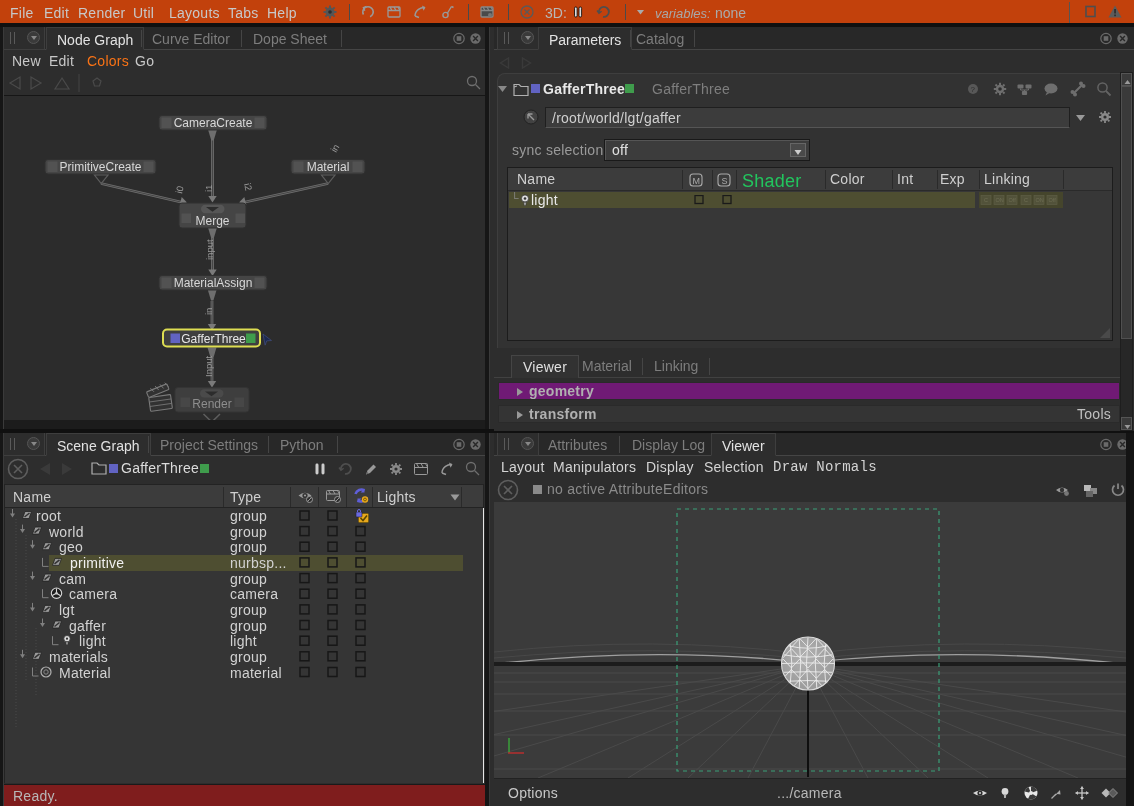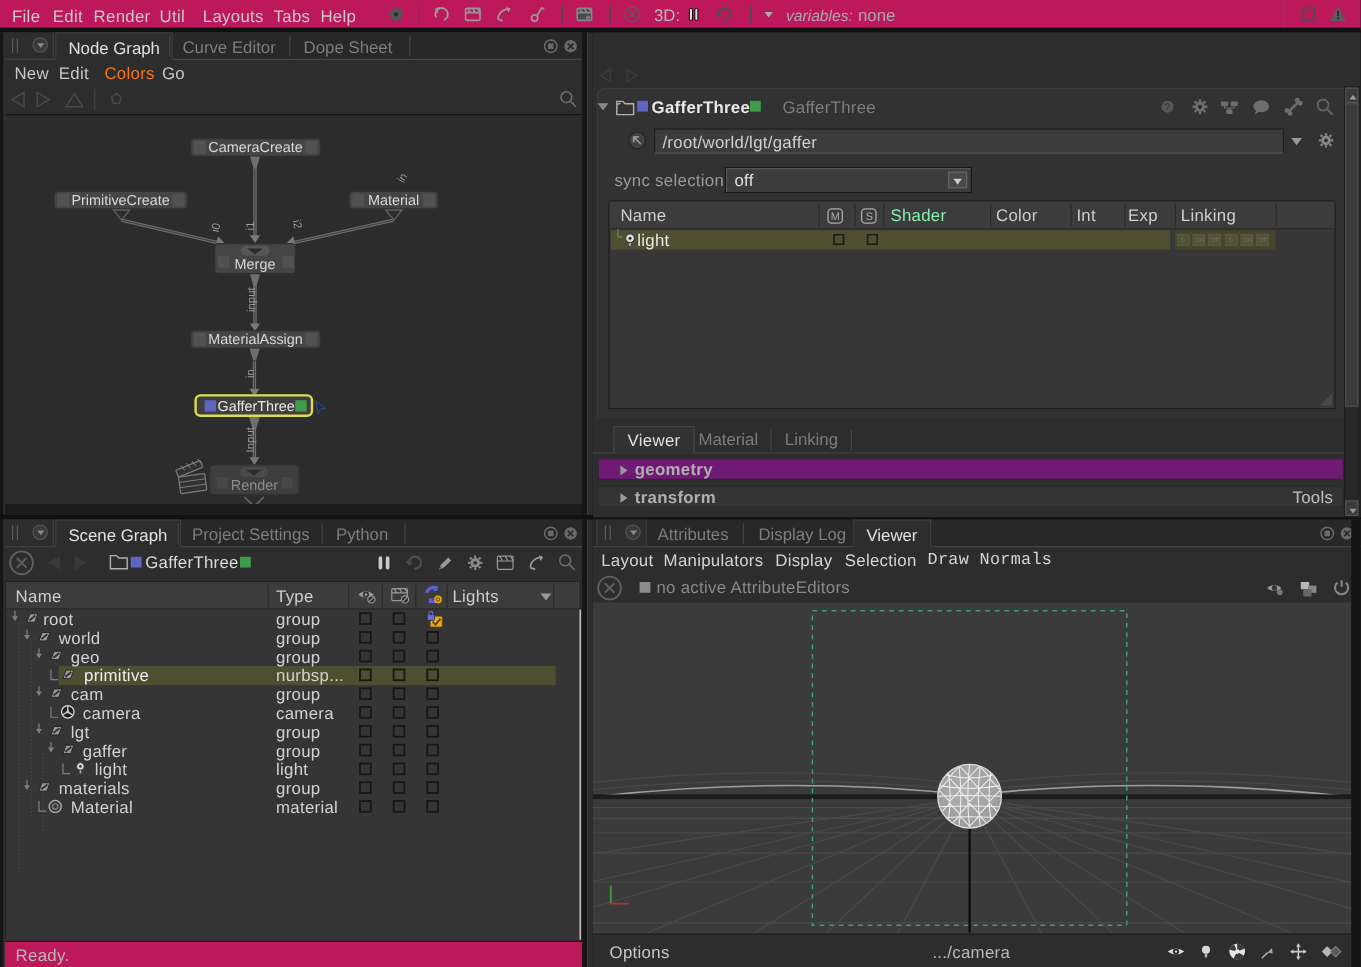--- a/index.html
+++ b/index.html
@@ -2,21 +2,21 @@
 <html><head>
 <meta charset="utf-8">
 <style>
   * { margin:0; padding:0; box-sizing:border-box; }
   html,body { width:1134px; height:806px; background:#161616; overflow:hidden;
     font-family:"Liberation Sans", sans-serif; }
   .abs { position:absolute; }
   span { letter-spacing:0.25px; }
   #stage { position:relative; width:1134px; height:806px; background:#101010; }
   
-  #menubar { left:0; top:0; width:1134px; height:25px; background:#be185d; border-bottom:2px solid #101010; }
+  #menubar { left:0; top:0; width:1134px; height:25px; background:#c2410c; border-bottom:2px solid #101010; }
   #menubar .m { position:absolute; top:5px; font-size:14px; color:#c8c8c8; }
   .vsep { position:absolute; width:1px; background:#4a4a4a; }
   
   .panel { position:absolute; background:#2d2d2d; }
   .tabbar { position:absolute; left:0; top:0; right:0; height:23px; background:#282828; border-bottom:1px solid #454545; }
   .tabbar .handle { position:absolute; left:3px; top:0; width:42px; height:23px; border:1px solid #3e3e3e; border-top:none; background:#2d2d2d; }
   .tab { position:absolute; top:0; height:23px; font-size:14px; color:#7d7d7d; padding:4px 10px 0 10px; }
   .tab.active { color:#e2e2e2; background:#2d2d2d; border:1px solid #3e3e3e; border-bottom:1px solid #2d2d2d; }
   .tabsep { position:absolute; top:3px; width:1px; height:17px; background:#454545; }
   .grip { position:absolute; top:5px; width:5px; height:12px; border-left:1.5px solid #5a5a5a; border-right:1.5px solid #5a5a5a; }
@@ -261,20 +261,36 @@
             <path d="M -11,1.5 h 22 M -11,6 h 22" stroke-width="0.8"></path>
             <path d="M -8,-12 l 3,4 M -3,-13.5 l 3,4.5 M 2,-14.5 l 3,4.5 M 7,-15.5 l 3,4.5" stroke-width="0.9"></path>
           </g>
         </g>
       </svg>
     </div>
     <div class="abs" style="left:0; top:393px; width:488px; height:9px; background:#1c1c1c;"></div>
   </div>
 
   <div class="panel" id="p-params" style="left:494px; top:27px; width:640px; height:404px;">
+    <div class="tabbar">
+      <div class="handle">
+          <div class="grip" style="left:6px;"></div>
+          <div class="roundbtn" style="left:23px; top:4px;"></div>
+        </div>
+      <div class="tab active" style="left:44px;">Parameters</div>
+      <div class="tabsep" style="left:136px;"></div>
+      <div class="tab" style="left:132px;">Catalog</div>
+      <div class="tabsep" style="left:200px;"></div>
+      <svg class="abs" style="left:605px; top:5px;" width="34" height="14" viewBox="0 0 34 14">
+        <circle cx="7" cy="6.5" r="5.2" fill="none" stroke="#6a6a6a" stroke-width="1.2"></circle>
+          <rect x="4.7" y="4.2" width="4.6" height="4.6" fill="#6a6a6a"></rect>
+        <circle cx="23.5" cy="6.5" r="5.2" fill="#6a6a6a"></circle>
+          <path d="M 21.1,4.1 L 25.9,8.9 M 25.9,4.1 L 21.1,8.9" stroke="#282828" stroke-width="1.4"></path>
+      </svg>
+    </div>
 
     <svg class="abs" style="left:0; top:23px;" width="640" height="26" viewBox="0 0 640 26">
       <path d="M 14.5,8 L 14.5,18 L 6.5,13 Z" fill="none" stroke="#3a3a3a" stroke-width="1.4"></path>
       <path d="M 28.5,8 L 28.5,18 L 36.5,13 Z" fill="none" stroke="#3a3a3a" stroke-width="1.4"></path>
     </svg>
     <div class="abs" style="left:3px; top:46px; width:623px; height:275px; background:#323232; border-radius:8px 0 0 0; border-top:1px solid #3e3e3e; border-left:1px solid #3e3e3e;"></div>
 
     <div class="abs" style="left:0; top:51px; width:640px; height:22px;">
       <svg class="abs" style="left:0; top:0;" width="640" height="22" viewBox="0 0 640 22">
         <path d="M 4,8 l 9,0 -4.5,6 z" fill="#888"></path>
@@ -367,21 +383,21 @@
               <line x1="3" y1="-3" x2="4.4" y2="-4.4"></line>
               <line x1="-3" y1="3" x2="-4.4" y2="4.4"></line>
             </g>
           </g>
         </svg>
     </div>
 
     <div class="abs" style="left:13px; top:140px; width:606px; height:174px; background:#373737; border:1px solid #1c1c1c;">
       <div class="abs" style="left:0; top:0; width:604px; height:23px; background:#3c3c3c; border-bottom:1px solid #2a2a2a;">
         <span class="abs" style="left:9px; top:3px; font-size:14px; color:#cfcfcf;">Name</span>
-        <span class="abs" style="left:234px; top:3px; font-size:14px; color:#86efac;">Shader</span>
+        <span class="abs" style="left:234px; top:3px; font-size:18px; color:#22c55e;">Shader</span>
         <span class="abs" style="left:322px; top:3px; font-size:14px; color:#cfcfcf;">Color</span>
         <span class="abs" style="left:389px; top:3px; font-size:14px; color:#cfcfcf;">Int</span>
         <span class="abs" style="left:432px; top:3px; font-size:14px; color:#cfcfcf;">Exp</span>
         <span class="abs" style="left:476px; top:3px; font-size:14px; color:#cfcfcf;">Linking</span>
         <svg class="abs" style="left:181px; top:5px;" width="44" height="14" viewBox="0 0 44 14">
           <rect x="1" y="1" width="12" height="12" rx="3" fill="none" stroke="#aaa" stroke-width="1.1"></rect>
             <text x="3.4" y="10.5" font-size="9" fill="#aaa">M</text>
           <rect x="29" y="1" width="12" height="12" rx="3" fill="none" stroke="#aaa" stroke-width="1.1"></rect>
             <text x="32.4" y="10.5" font-size="9" fill="#aaa">S</text>
         </svg>
@@ -739,21 +755,21 @@
               <text x="54" y="13">Material</text>
               <text x="225" y="13">material</text>
               <use href="#cbx" x="295" y="3"></use>
               <use href="#cbx" x="323" y="3"></use>
               <use href="#cbx" x="351" y="3"></use>
             </g>
         </g>
       </svg>
     </div>
 
-    <div class="abs" style="left:0; top:351px; width:488px; height:22px; background:#be185d; border-top:1px solid #1a1a1a;">
+    <div class="abs" style="left:0; top:351px; width:488px; height:22px; background:#7f1d1d; border-top:1px solid #1a1a1a;">
       <span class="abs" style="left:13px; top:3px; font-size:14px; color:#b8b8b8;">Ready.</span>
     </div>
   </div>
 
   <div class="panel" id="p-viewer" style="left:494px; top:433px; width:640px; height:373px;">
     <div class="abs" style="left:632px; top:0; width:8px; height:373px; background:#141414; z-index:5;"></div>
     <div class="tabbar">
       <div class="handle">
           <div class="grip" style="left:6px;"></div>
           <div class="roundbtn" style="left:23px; top:4px;"></div>

